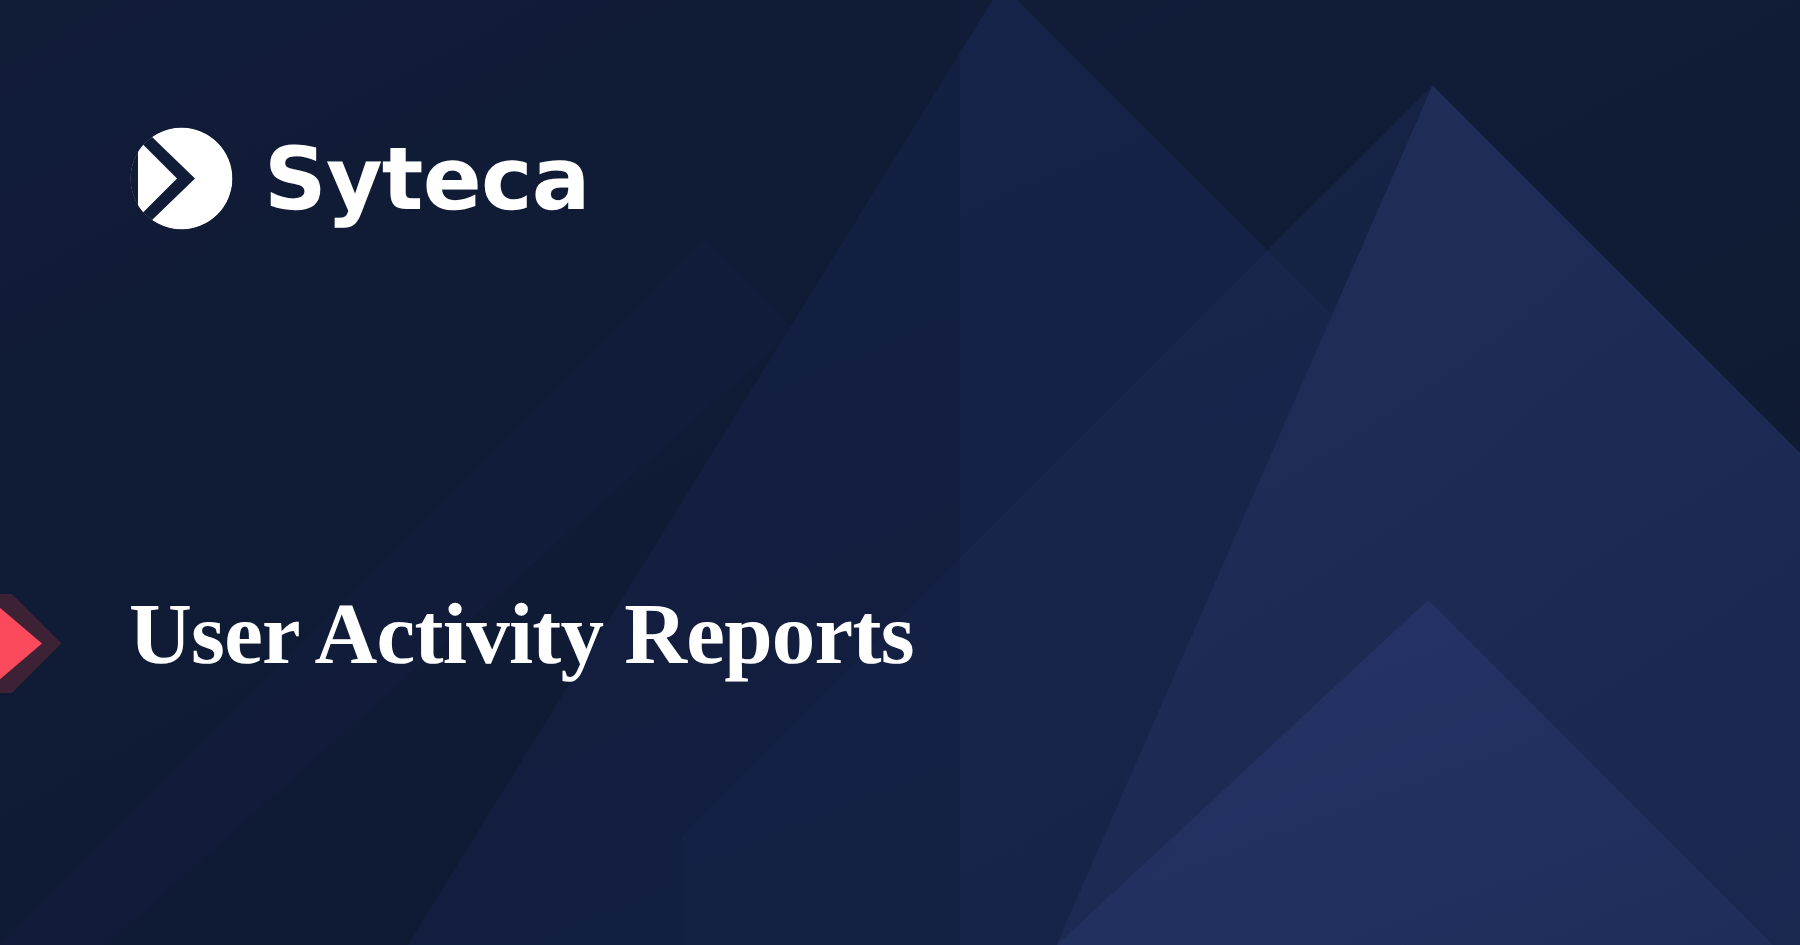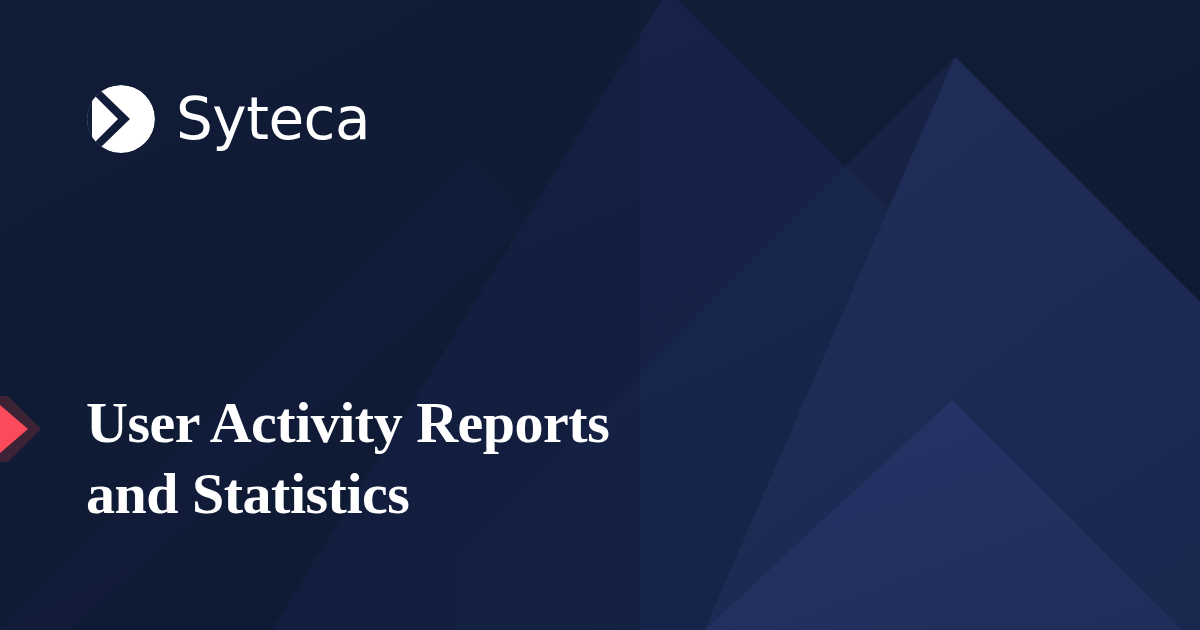--- a/index.html
+++ b/index.html
@@ -48,21 +48,21 @@
   .logo-mark {
     width: 70px;
     height: 70px;
     display: block;
     flex: 0 0 auto;
   }
   .logo-wordmark {
     color: #ffffff;
     font-size: 58px;
     line-height: 1;
-    font-weight: 400;
+    font-weight: 700;
     letter-spacing: -0.5px;
     white-space: nowrap;
     font-family: "DejaVu Sans", sans-serif;
   }
 
   
   .accent-chevron {
     position: absolute;
     left: 0px;
     top: 396px;
@@ -156,16 +156,15 @@
 
         <polygon points="14,6 44,35 14,64 -2,64 -2,6" fill="#111d38"></polygon>
         <polygon points="6,9 32,35 6,61" fill="#ffffff"></polygon>
       </g>
     </svg>
     <span class="logo-wordmark">Syteca</span>
   </div>
 
   <h1 class="headline">
     <span class="hl-line">User Activity Reports</span>
-    <span class="hl-line">and Statistics</span>
   </h1>
 
 </div>
 
 </body></html>

